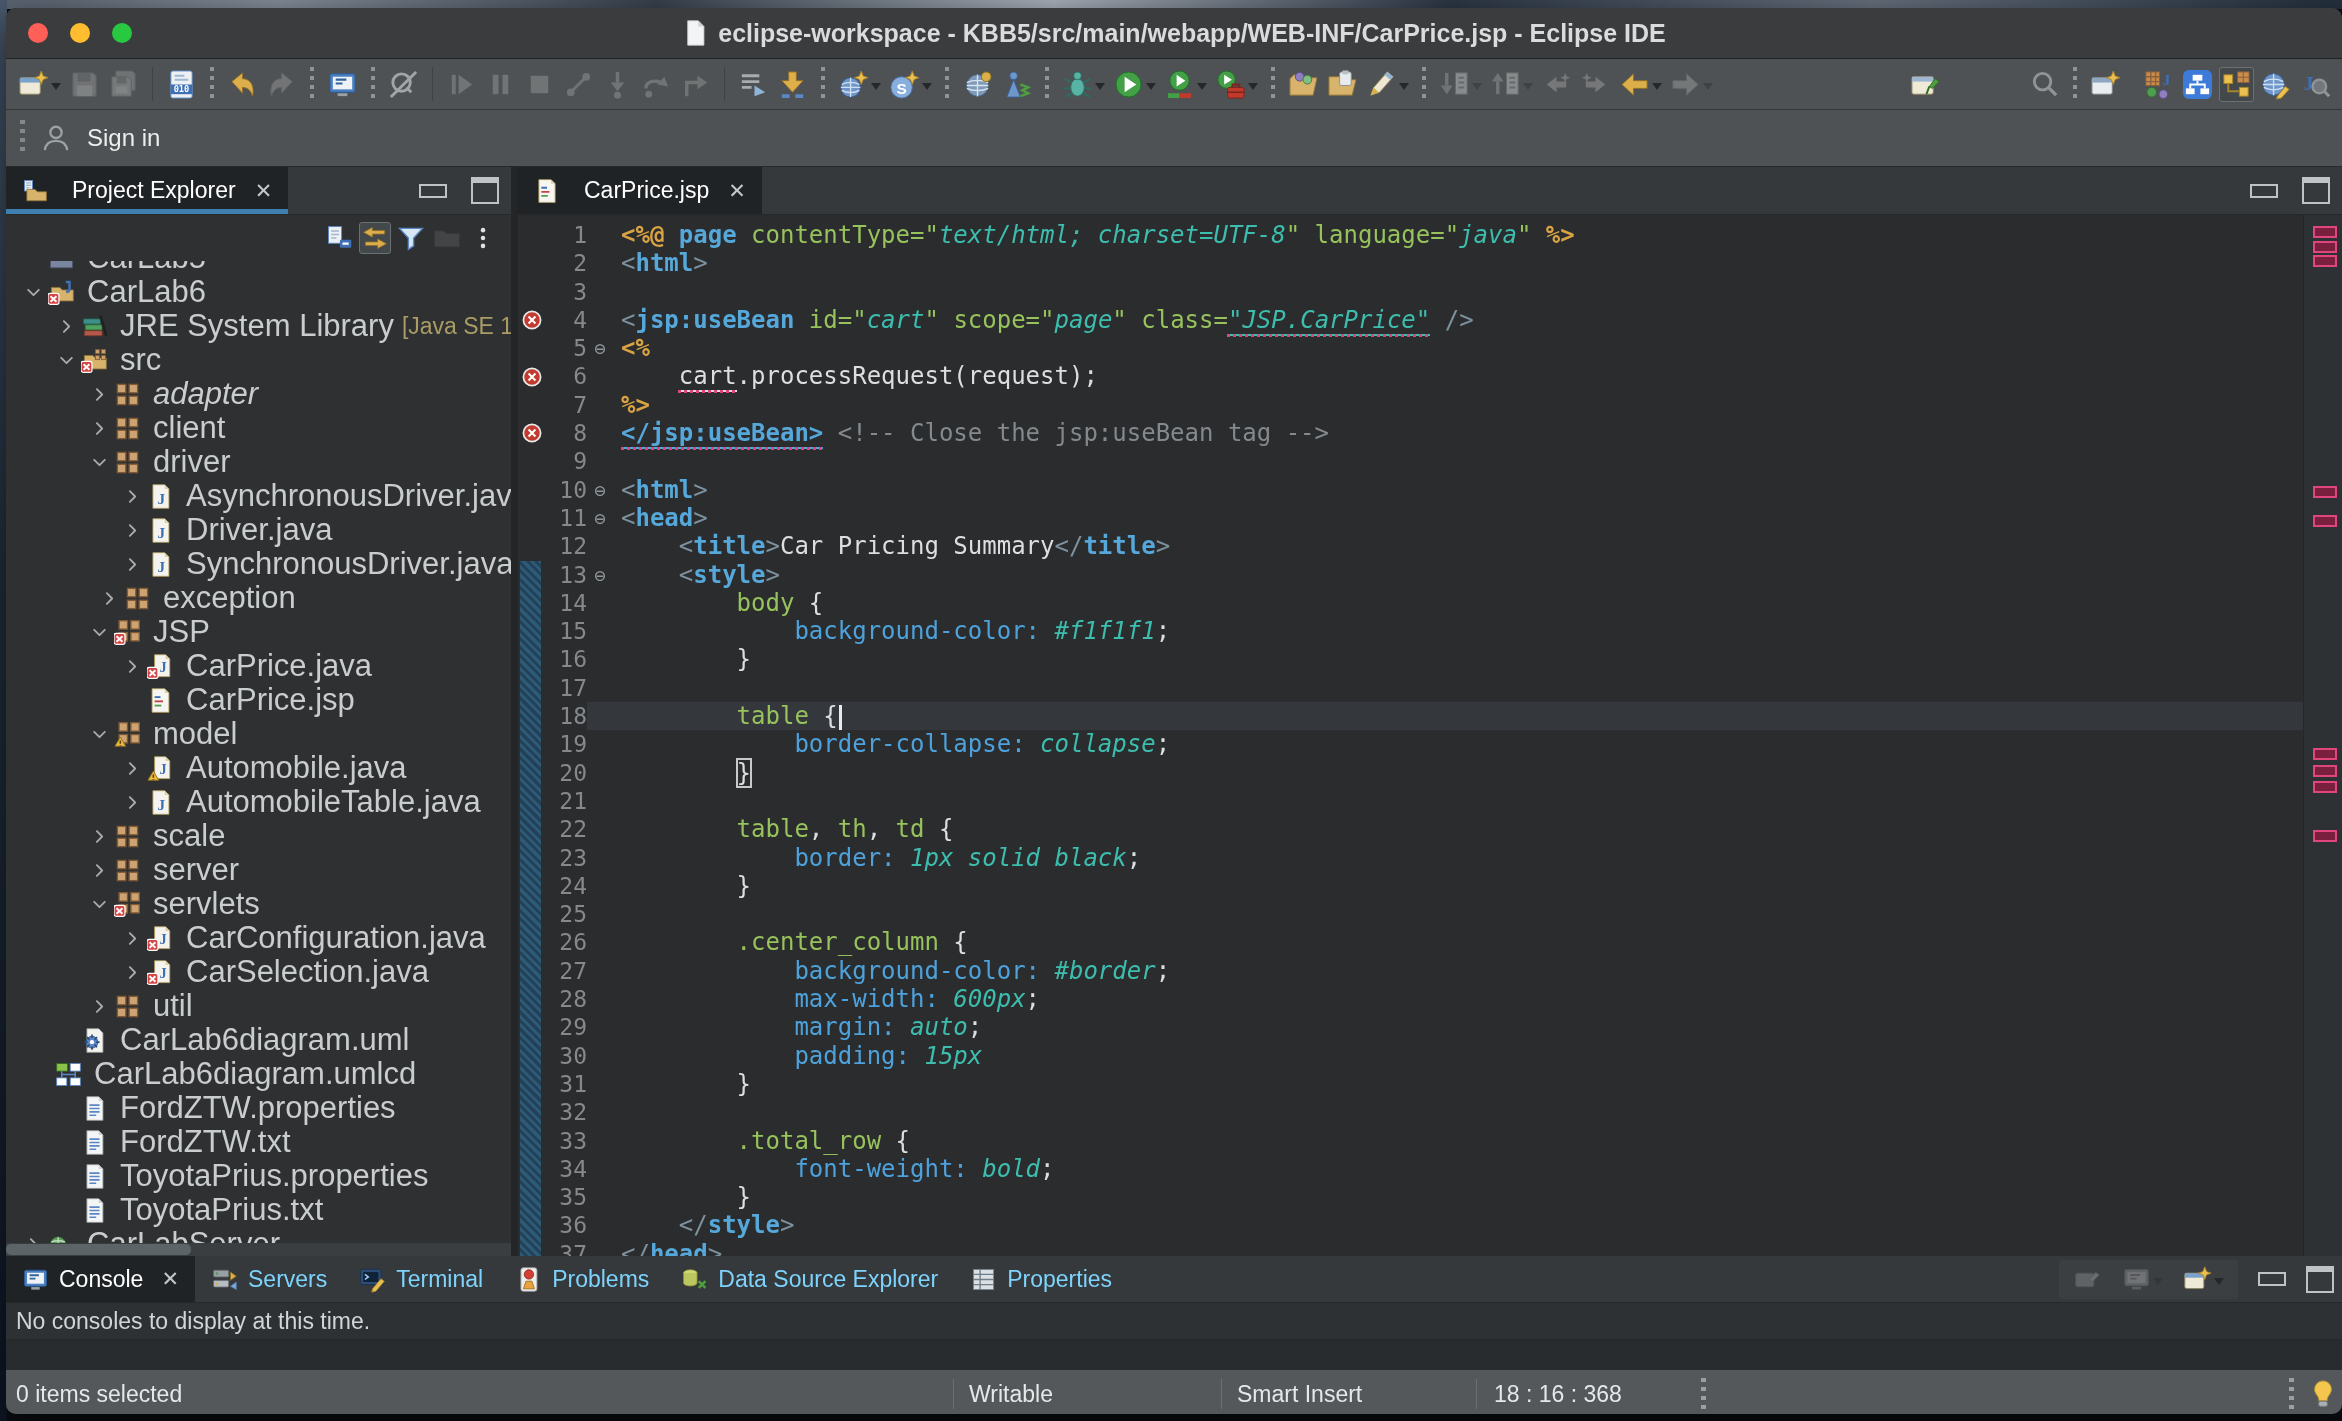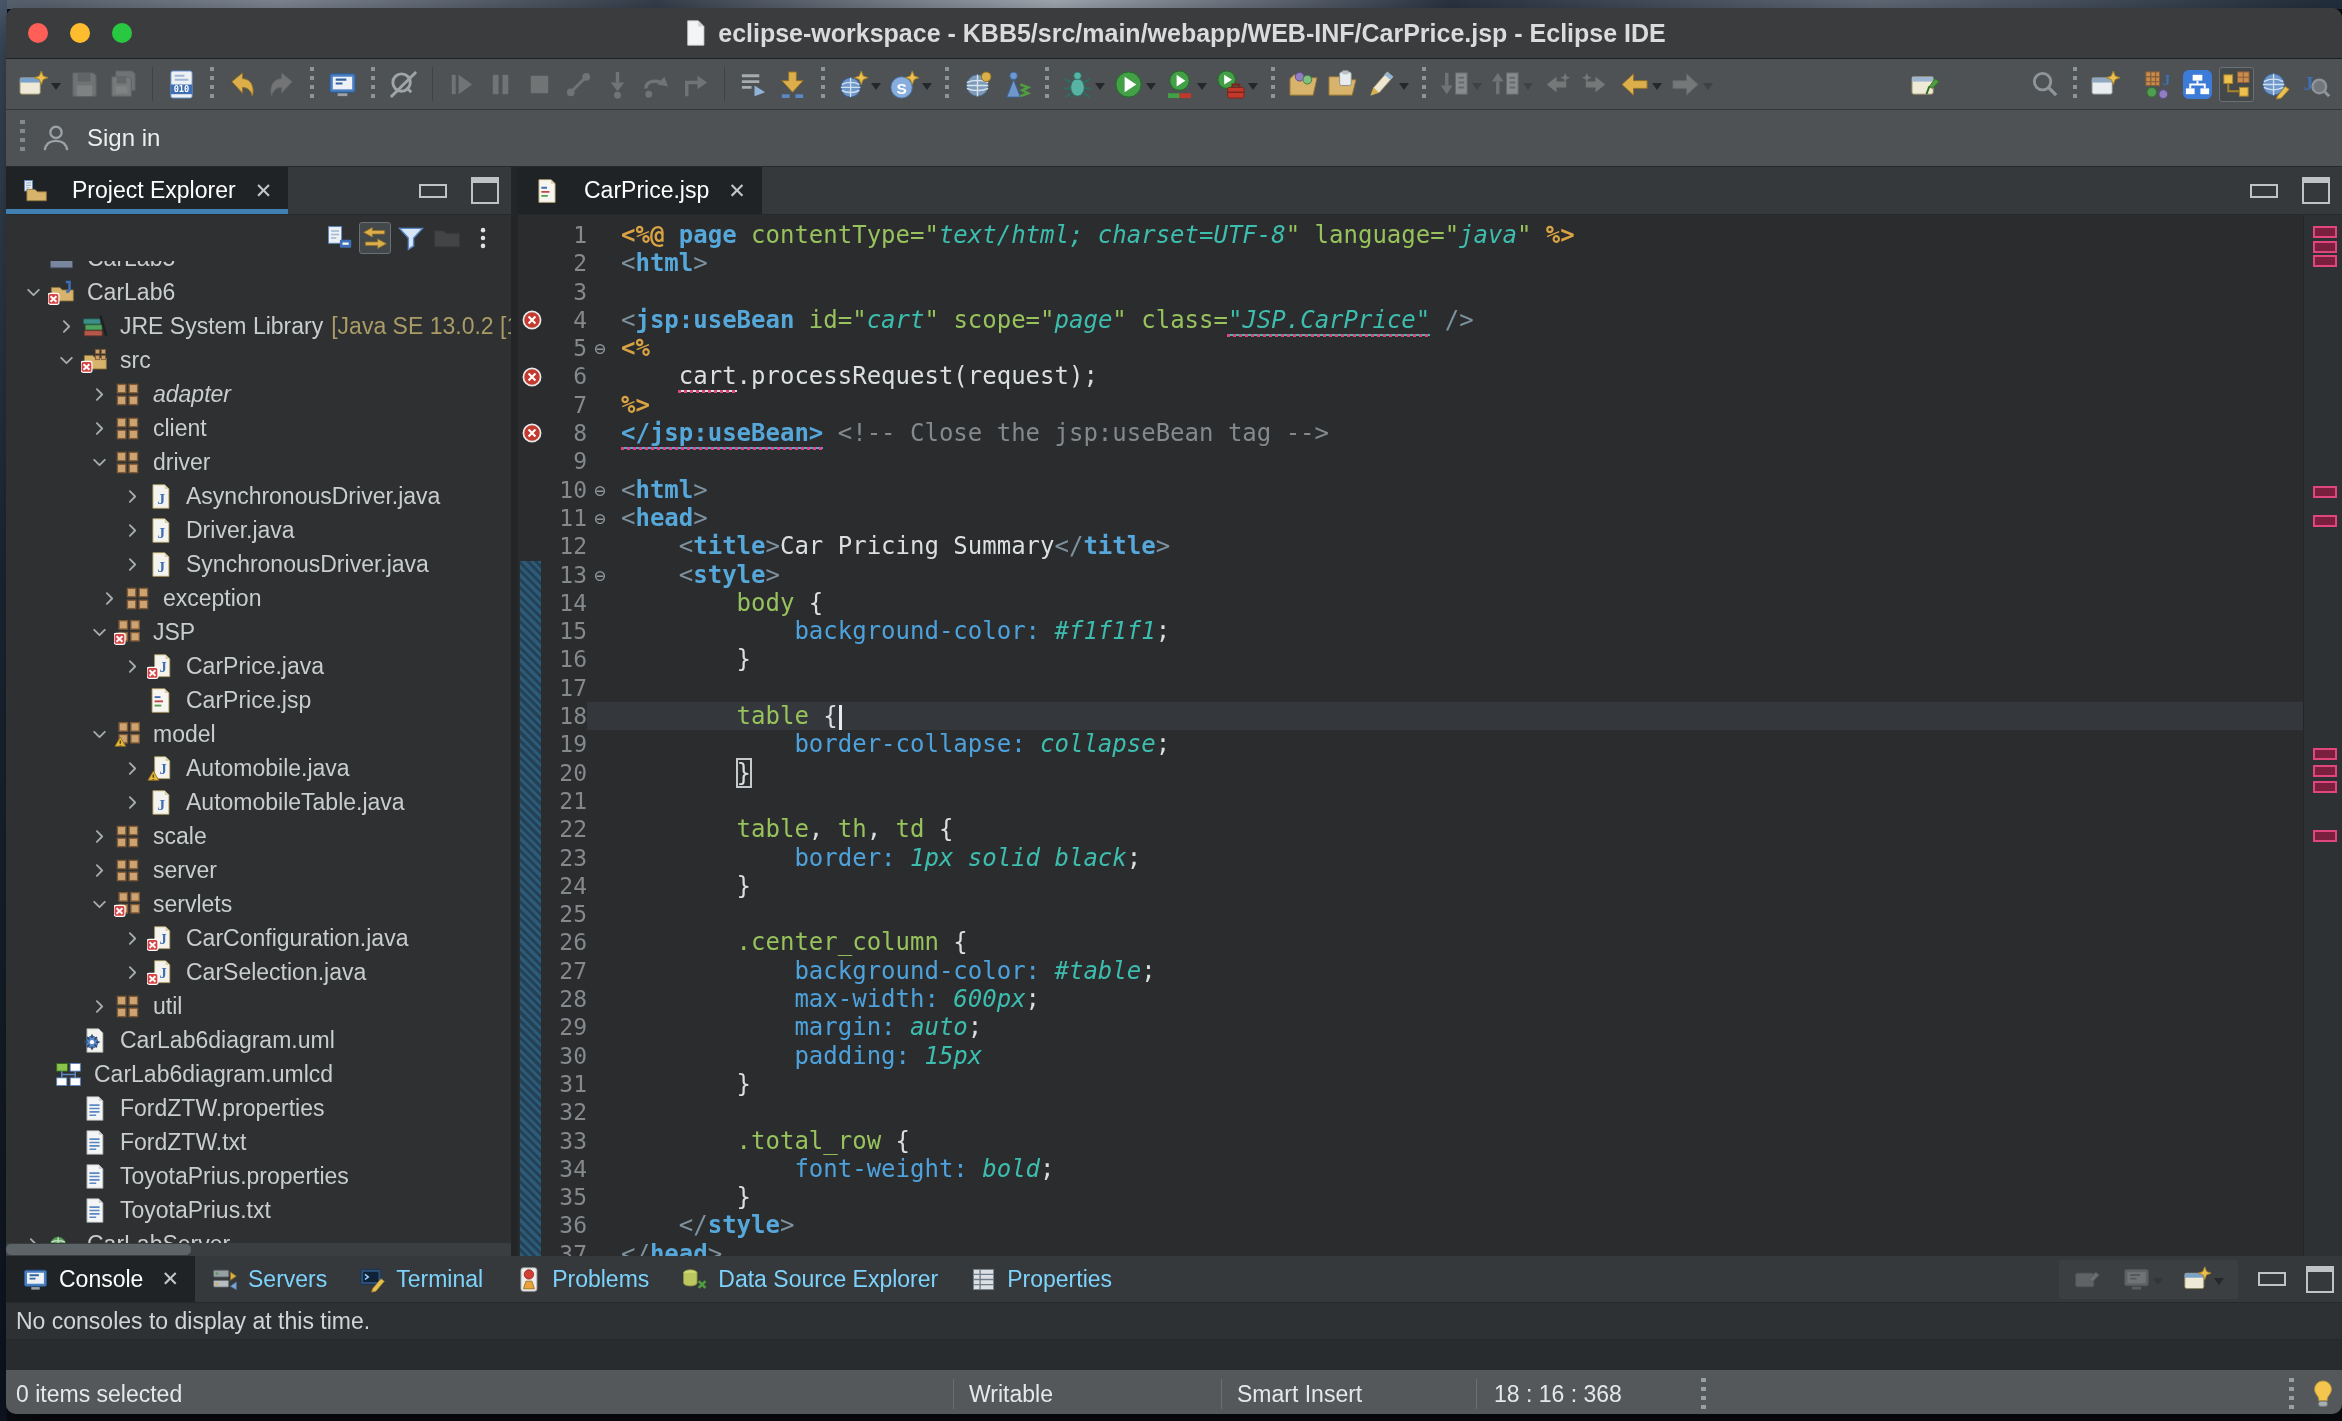--- a/index.html
+++ b/index.html
@@ -47,21 +47,21 @@
   .explorer{width:505px;flex:none;display:flex;flex-direction:column;background:#2e3032;position:relative}
   .explorer-body{flex:1;position:relative;overflow:hidden}
   .view-toolbar{position:absolute;top:0;left:0;right:0;height:46px;background:#2e3032;z-index:3;display:flex;justify-content:flex-end;align-items:center;padding-right:10px}
   .view-toolbar .tb-item .ticon svg{width:28px;height:28px}
   .tree{position:absolute;left:0;top:26px;right:0;bottom:13px;z-index:1;overflow:hidden}
   .trow{height:34px;display:flex;align-items:center;white-space:nowrap}
   .chev{width:30px;flex:none;display:flex;justify-content:center}
   .chev svg{width:17px;height:17px}
   .nicon{width:34px;flex:none;margin-right:5px}
   .nicon svg{width:27px;height:27px;display:block}
-  .tlabel{color:#c9cdce;font-size:23px}
+  .tlabel{color:#c9cdce;font-size:31px}
   .tdetail{color:#ab9c66;font-size:23px;margin-left:8px}
   .hscroll{position:absolute;bottom:0;left:0;right:0;height:13px;background:#3a3e41;z-index:4}
   .hthumb{position:absolute;left:0;top:1px;width:185px;height:11px;background:#5d6468;border-radius:5px}
   .sash{width:7px;flex:none;background:#232527}
 
   
   .editor{flex:1;display:flex;flex-direction:column;position:relative;background:#2a2c2e;min-width:0}
   .editor-body{flex:1;position:relative;overflow:hidden;background:#2a2c2e}
   .code{position:absolute;top:0;left:0;right:38px;bottom:0;padding-top:6px;overflow:hidden}
   .cline{height:28.3px;display:flex;white-space:pre;font-family:"DejaVu Sans Mono",monospace;font-size:24px;line-height:28.3px}
@@ -1150,21 +1150,21 @@
             <div class="cline"><span class="ann"></span><span class="lnum">17</span><span class="fold"></span><span class="ltext"></span></div>
             <div class="cline hl"><span class="ann"></span><span class="lnum">18</span><span class="fold"></span><span class="ltext"><span class="tok p">        </span><span class="tok a">table</span><span class="tok p"> {</span><span class="caret"></span></span></div>
             <div class="cline"><span class="ann"></span><span class="lnum">19</span><span class="fold"></span><span class="ltext"><span class="tok p">            </span><span class="tok cp">border-collapse:</span><span class="tok p"> </span><span class="tok v">collapse</span><span class="tok p">;</span></span></div>
             <div class="cline"><span class="ann"></span><span class="lnum">20</span><span class="fold"></span><span class="ltext"><span class="tok p">        </span><span class="tok m">}</span></span></div>
             <div class="cline"><span class="ann"></span><span class="lnum">21</span><span class="fold"></span><span class="ltext"></span></div>
             <div class="cline"><span class="ann"></span><span class="lnum">22</span><span class="fold"></span><span class="ltext"><span class="tok p">        </span><span class="tok a">table</span><span class="tok p">, </span><span class="tok a">th</span><span class="tok p">, </span><span class="tok a">td</span><span class="tok p"> {</span></span></div>
             <div class="cline"><span class="ann"></span><span class="lnum">23</span><span class="fold"></span><span class="ltext"><span class="tok p">            </span><span class="tok cp">border:</span><span class="tok p"> </span><span class="tok v">1px solid black</span><span class="tok p">;</span></span></div>
             <div class="cline"><span class="ann"></span><span class="lnum">24</span><span class="fold"></span><span class="ltext"><span class="tok p">        }</span></span></div>
             <div class="cline"><span class="ann"></span><span class="lnum">25</span><span class="fold"></span><span class="ltext"></span></div>
             <div class="cline"><span class="ann"></span><span class="lnum">26</span><span class="fold"></span><span class="ltext"><span class="tok p">        </span><span class="tok a">.center_column</span><span class="tok p"> {</span></span></div>
-            <div class="cline"><span class="ann"></span><span class="lnum">27</span><span class="fold"></span><span class="ltext"><span class="tok p">            </span><span class="tok cp">background-color:</span><span class="tok p"> </span><span class="tok v">#table</span><span class="tok p">;</span></span></div>
+            <div class="cline"><span class="ann"></span><span class="lnum">27</span><span class="fold"></span><span class="ltext"><span class="tok p">            </span><span class="tok cp">background-color:</span><span class="tok p"> </span><span class="tok v">#border</span><span class="tok p">;</span></span></div>
             <div class="cline"><span class="ann"></span><span class="lnum">28</span><span class="fold"></span><span class="ltext"><span class="tok p">            </span><span class="tok cp">max-width:</span><span class="tok p"> </span><span class="tok v">600px</span><span class="tok p">;</span></span></div>
             <div class="cline"><span class="ann"></span><span class="lnum">29</span><span class="fold"></span><span class="ltext"><span class="tok p">            </span><span class="tok cp">margin:</span><span class="tok p"> </span><span class="tok v">auto</span><span class="tok p">;</span></span></div>
             <div class="cline"><span class="ann"></span><span class="lnum">30</span><span class="fold"></span><span class="ltext"><span class="tok p">            </span><span class="tok cp">padding:</span><span class="tok p"> </span><span class="tok v">15px</span></span></div>
             <div class="cline"><span class="ann"></span><span class="lnum">31</span><span class="fold"></span><span class="ltext"><span class="tok p">        }</span></span></div>
             <div class="cline"><span class="ann"></span><span class="lnum">32</span><span class="fold"></span><span class="ltext"></span></div>
             <div class="cline"><span class="ann"></span><span class="lnum">33</span><span class="fold"></span><span class="ltext"><span class="tok p">        </span><span class="tok a">.total_row</span><span class="tok p"> {</span></span></div>
             <div class="cline"><span class="ann"></span><span class="lnum">34</span><span class="fold"></span><span class="ltext"><span class="tok p">            </span><span class="tok cp">font-weight:</span><span class="tok p"> </span><span class="tok v">bold</span><span class="tok p">;</span></span></div>
             <div class="cline"><span class="ann"></span><span class="lnum">35</span><span class="fold"></span><span class="ltext"><span class="tok p">        }</span></span></div>
             <div class="cline"><span class="ann"></span><span class="lnum">36</span><span class="fold"></span><span class="ltext"><span class="tok p">    </span><span class="tok b">&lt;/</span><span class="tok t">style</span><span class="tok b">&gt;</span></span></div>
             <div class="cline"><span class="ann"></span><span class="lnum">37</span><span class="fold"></span><span class="ltext"><span class="tok b">&lt;/</span><span class="tok t">head</span><span class="tok b">&gt;</span></span></div>

